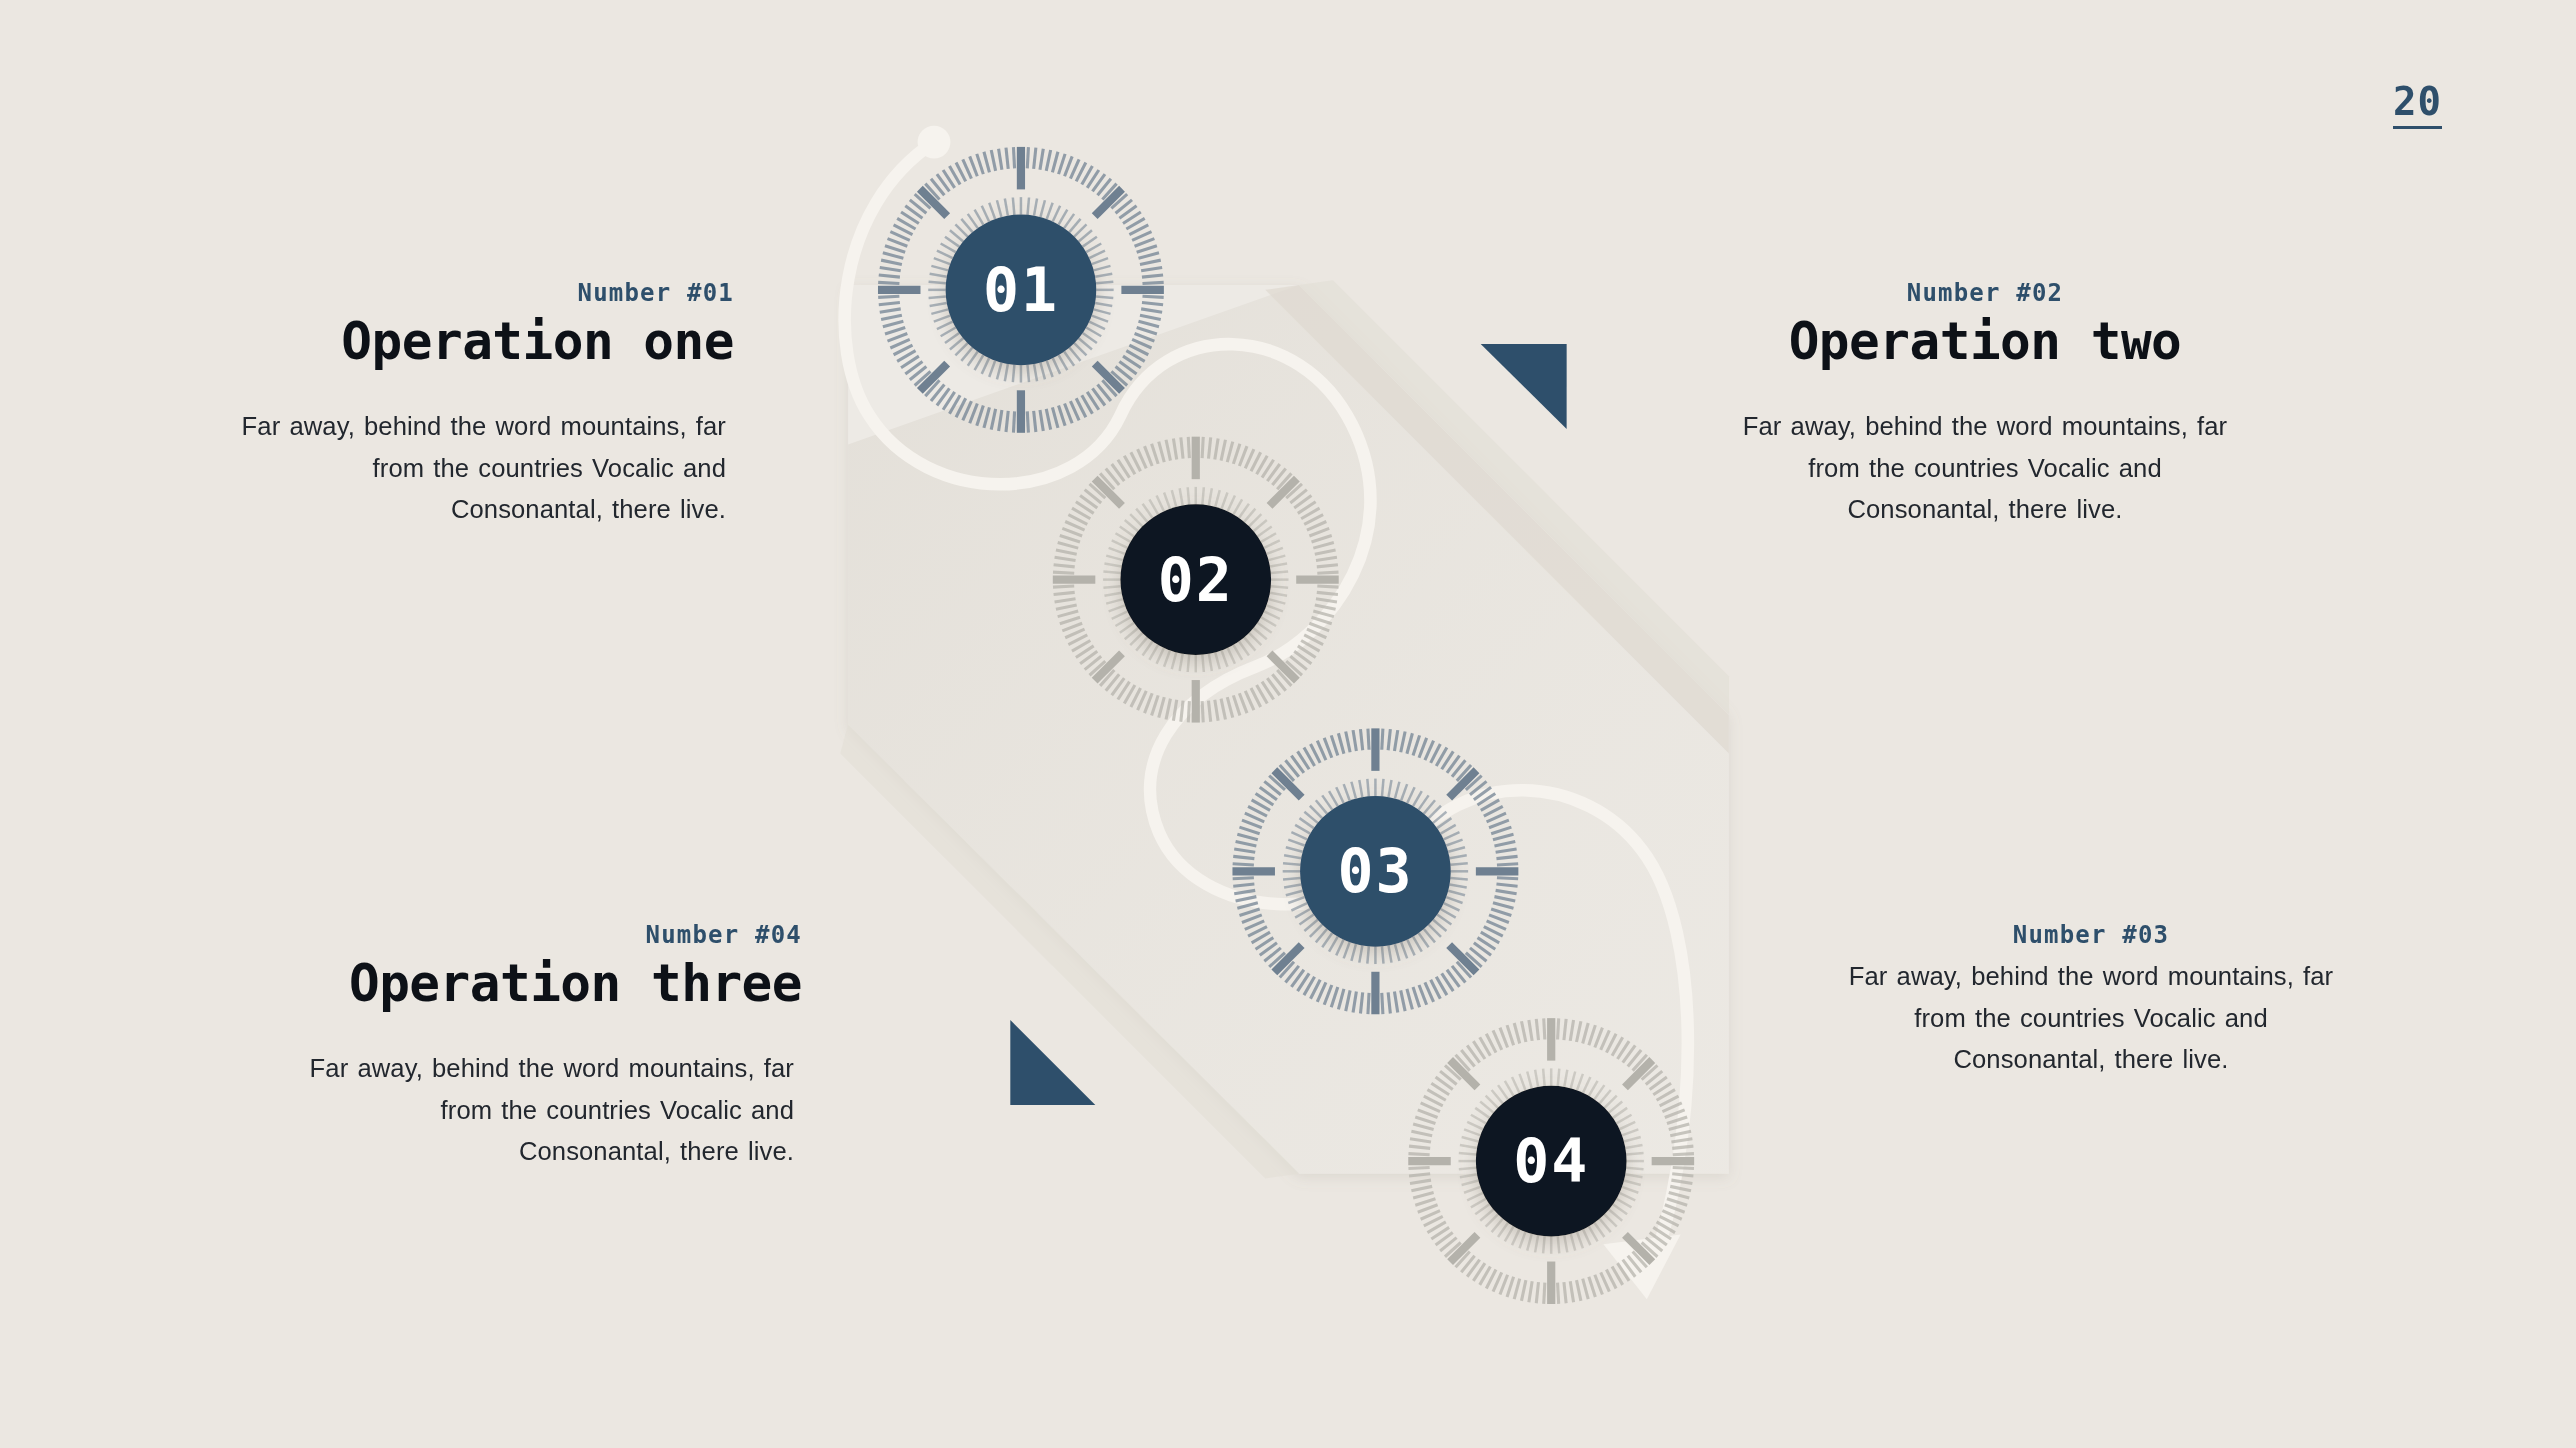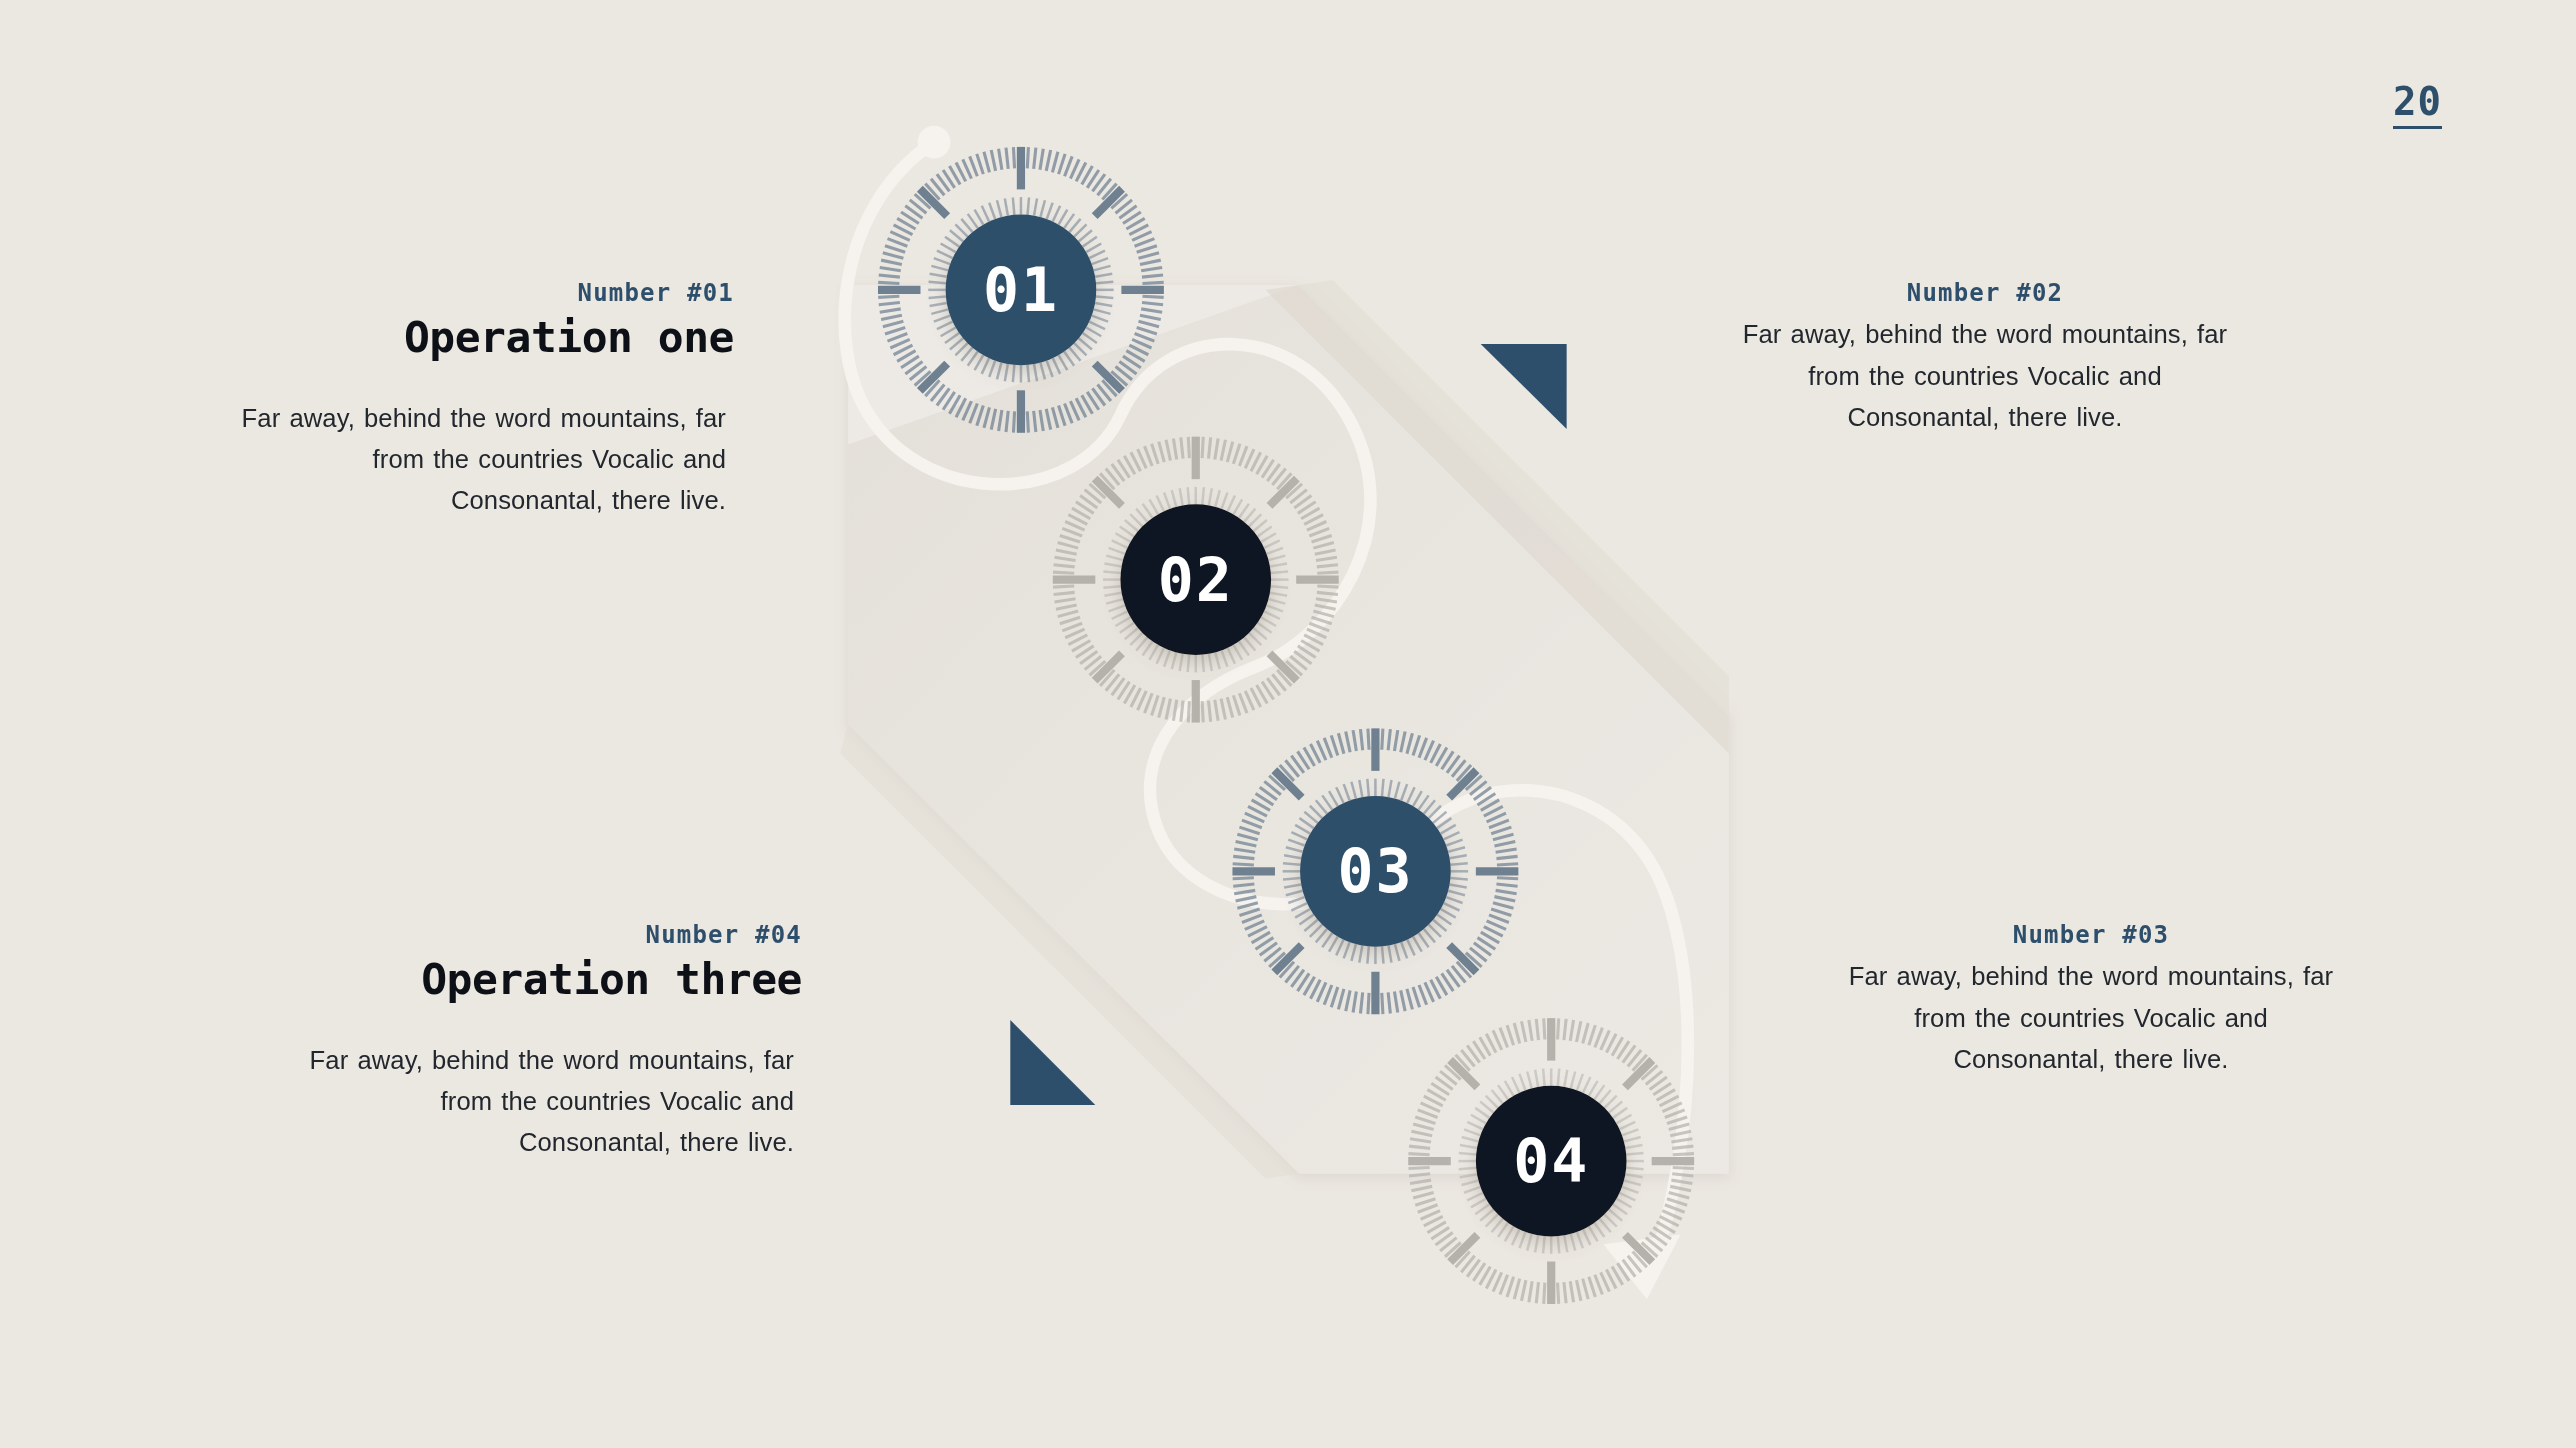--- a/index.html
+++ b/index.html
@@ -55,21 +55,21 @@
   .eyebrow {
     font-size: 24px;
     font-weight: 700;
     letter-spacing: 1.2px;
     color: #2e4f6b;
     margin: 0 0 7.7px 0;
     line-height: 1.1;
     font-family: "DejaVu Sans Mono", "Liberation Mono", monospace;
   }
   .title {
-    font-size: 43px;
+    font-size: 51px;
     font-weight: 700;
     letter-spacing: -0.5px;
     color: #0d1117;
     margin: 0 0 37px 0;
     line-height: 1.08;
     font-family: "DejaVu Sans Mono", "Liberation Mono", monospace;
   }
   .body-text {
     font-size: 25.6px;
     line-height: 1.62;
@@ -930,20 +930,21 @@
   </svg>
 
   <div class="block right-align blk-01">
     <p class="eyebrow">Number #01</p>
     <h2 class="title">Operation one</h2>
     <p class="body-text">Far away, behind the word mountains, far from the countries Vocalic and Consonantal, there live.</p>
   </div>
 
   <div class="block left-align blk-02">
     <p class="eyebrow">Number #02</p>
+    <h2 class="title">Operation two</h2>
     <p class="body-text">Far away, behind the word mountains, far from the countries Vocalic and Consonantal, there live.</p>
   </div>
 
   <div class="block right-align blk-04">
     <p class="eyebrow">Number #04</p>
     <h2 class="title">Operation three</h2>
     <p class="body-text">Far away, behind the word mountains, far from the countries Vocalic and Consonantal, there live.</p>
   </div>
 
   <div class="block left-align blk-03">

